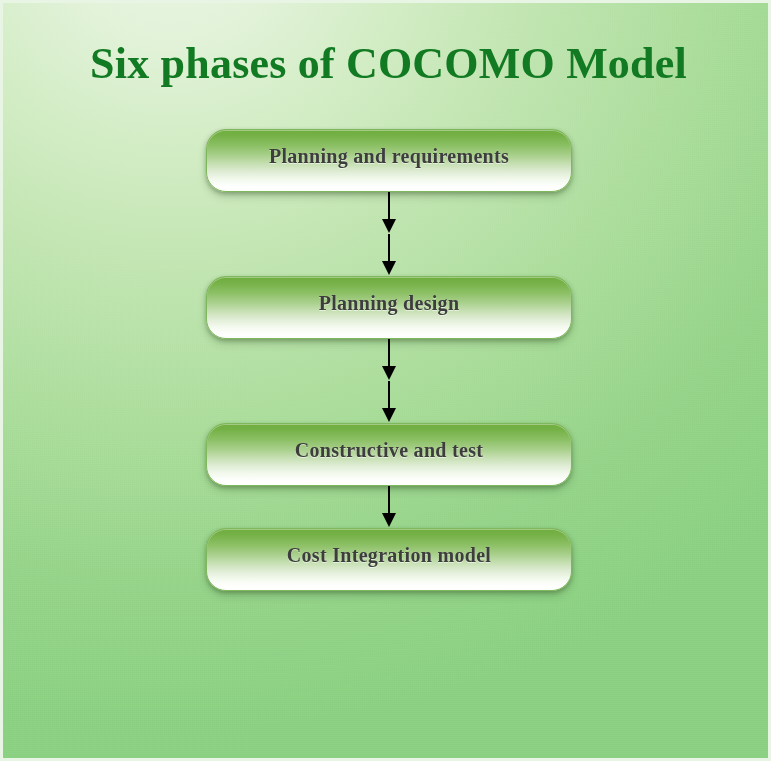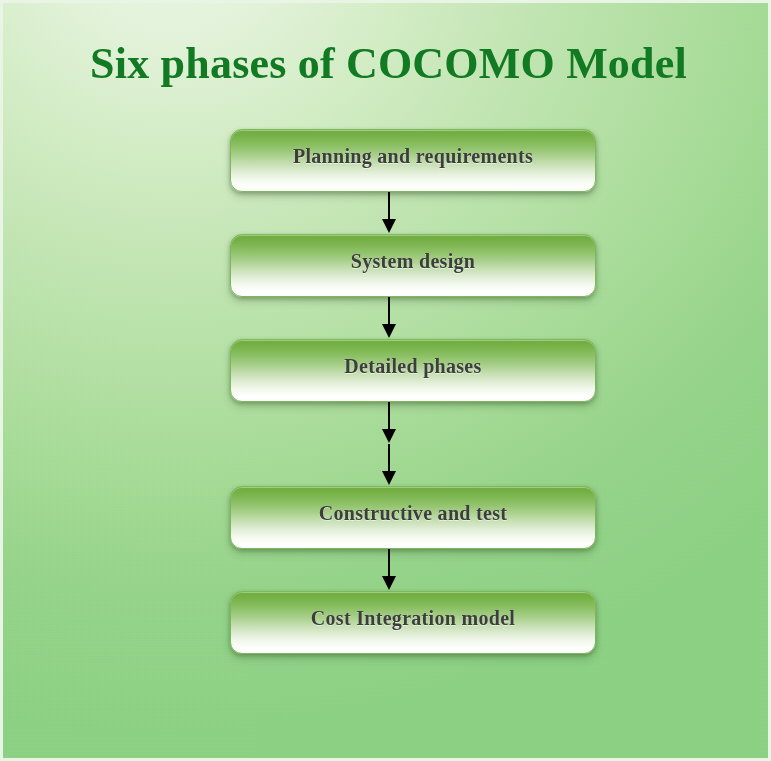--- a/index.html
+++ b/index.html
@@ -64,41 +64,40 @@
     top: 126px;
     left: 203px;
     width: 366px;
     z-index: 2;
   }
 
   .step {
     position: relative;
     width: 366px;
     height: 63px;
-    border-radius: 12px;
+    border-radius: 20px;
     box-sizing: border-box;
     border: 1px solid #7fb85c;
     background: linear-gradient(to bottom,
         #70ae3f 0%,
         #74b045 8%,
         #8cc065 26%,
         #a9d08c 42%,
         #c7e0b4 56%,
         #e2eed8 70%,
         #f4faef 82%,
         #ffffff 94%,
         #fdfffb 100%);
     box-shadow:
       0 2px 4px rgba(40, 70, 25, 0.34),
       0 5px 9px rgba(40, 70, 25, 0.18),
       inset 0 1px 0 rgba(255,255,255,0.35);
     display: flex;
     align-items: center;
     justify-content: center;
-    margin-left: 24px;
   }
 
   .step-label {
     font-size: 20px;
     font-weight: bold;
     color: #3d3d3d;
     letter-spacing: .3px;
     white-space: nowrap;
     text-shadow: 0 1px 0 rgba(255,255,255,0.55);
     position: relative;
@@ -131,33 +130,30 @@
       <span class="step-label">Planning and requirements</span>
     </div>
 
     <div class="connector">
       <svg width="366" height="42" viewBox="0 0 366 42">
         <line x1="183" y1="0" x2="183" y2="30" stroke="#000000" stroke-width="2"></line>
         <polygon points="183,41 176,27 190,27" fill="#000000"></polygon>
       </svg>
     </div>
 
-    <div class="step">
-      <span class="step-label">System design</span>
-    </div>
 
     <div class="connector">
       <svg width="366" height="42" viewBox="0 0 366 42">
         <line x1="183" y1="0" x2="183" y2="30" stroke="#000000" stroke-width="2"></line>
         <polygon points="183,41 176,27 190,27" fill="#000000"></polygon>
       </svg>
     </div>
 
     <div class="step">
-      <span class="step-label">Detailed phases</span>
+      <span class="step-label">Planning design</span>
     </div>
 
     <div class="connector">
       <svg width="366" height="42" viewBox="0 0 366 42">
         <line x1="183" y1="0" x2="183" y2="30" stroke="#000000" stroke-width="2"></line>
         <polygon points="183,41 176,27 190,27" fill="#000000"></polygon>
       </svg>
     </div>
 
 

